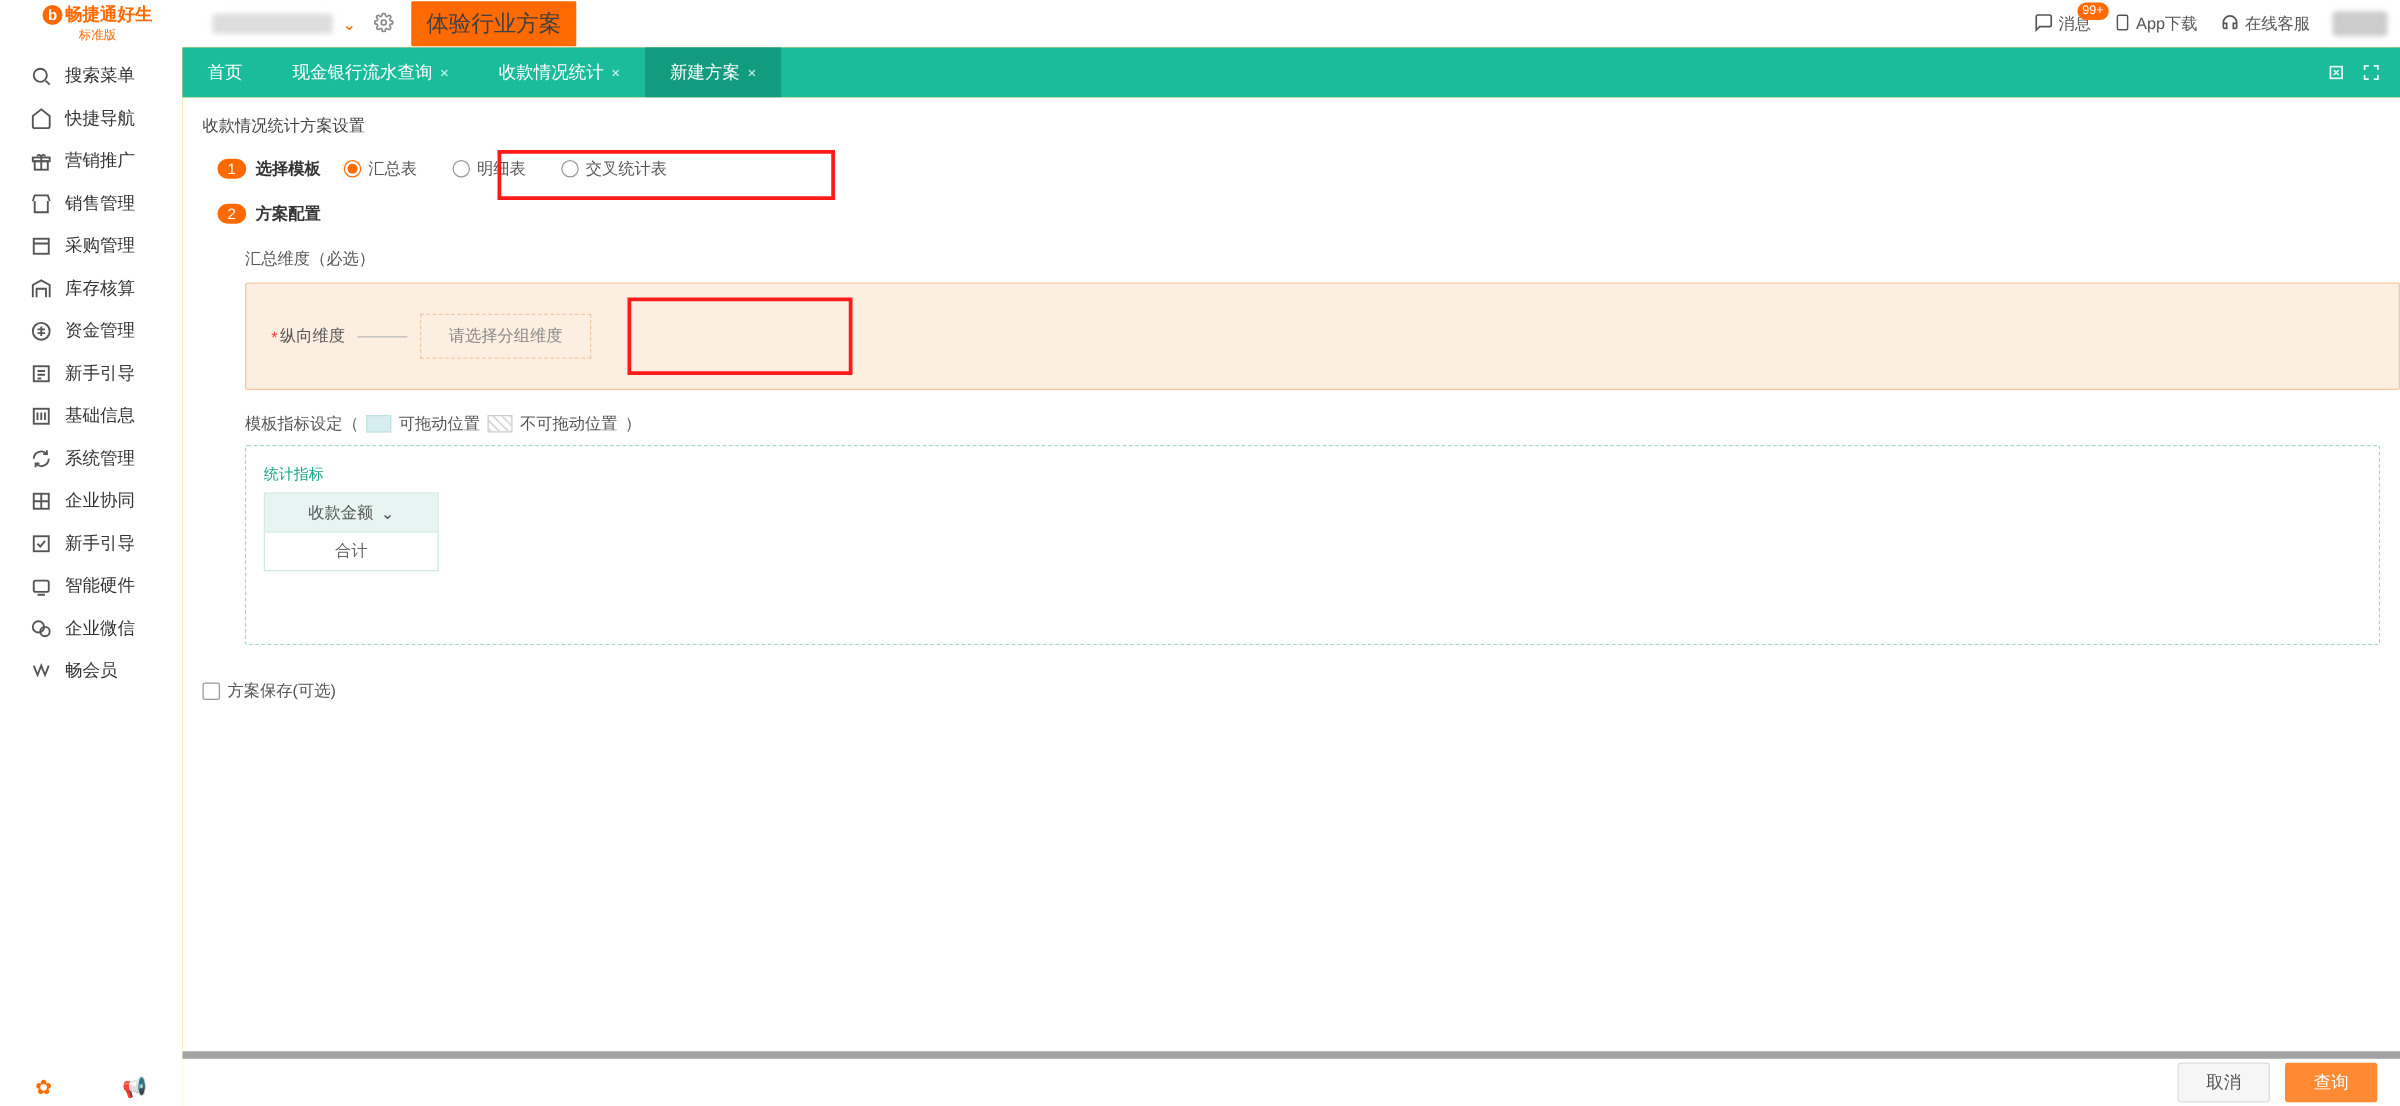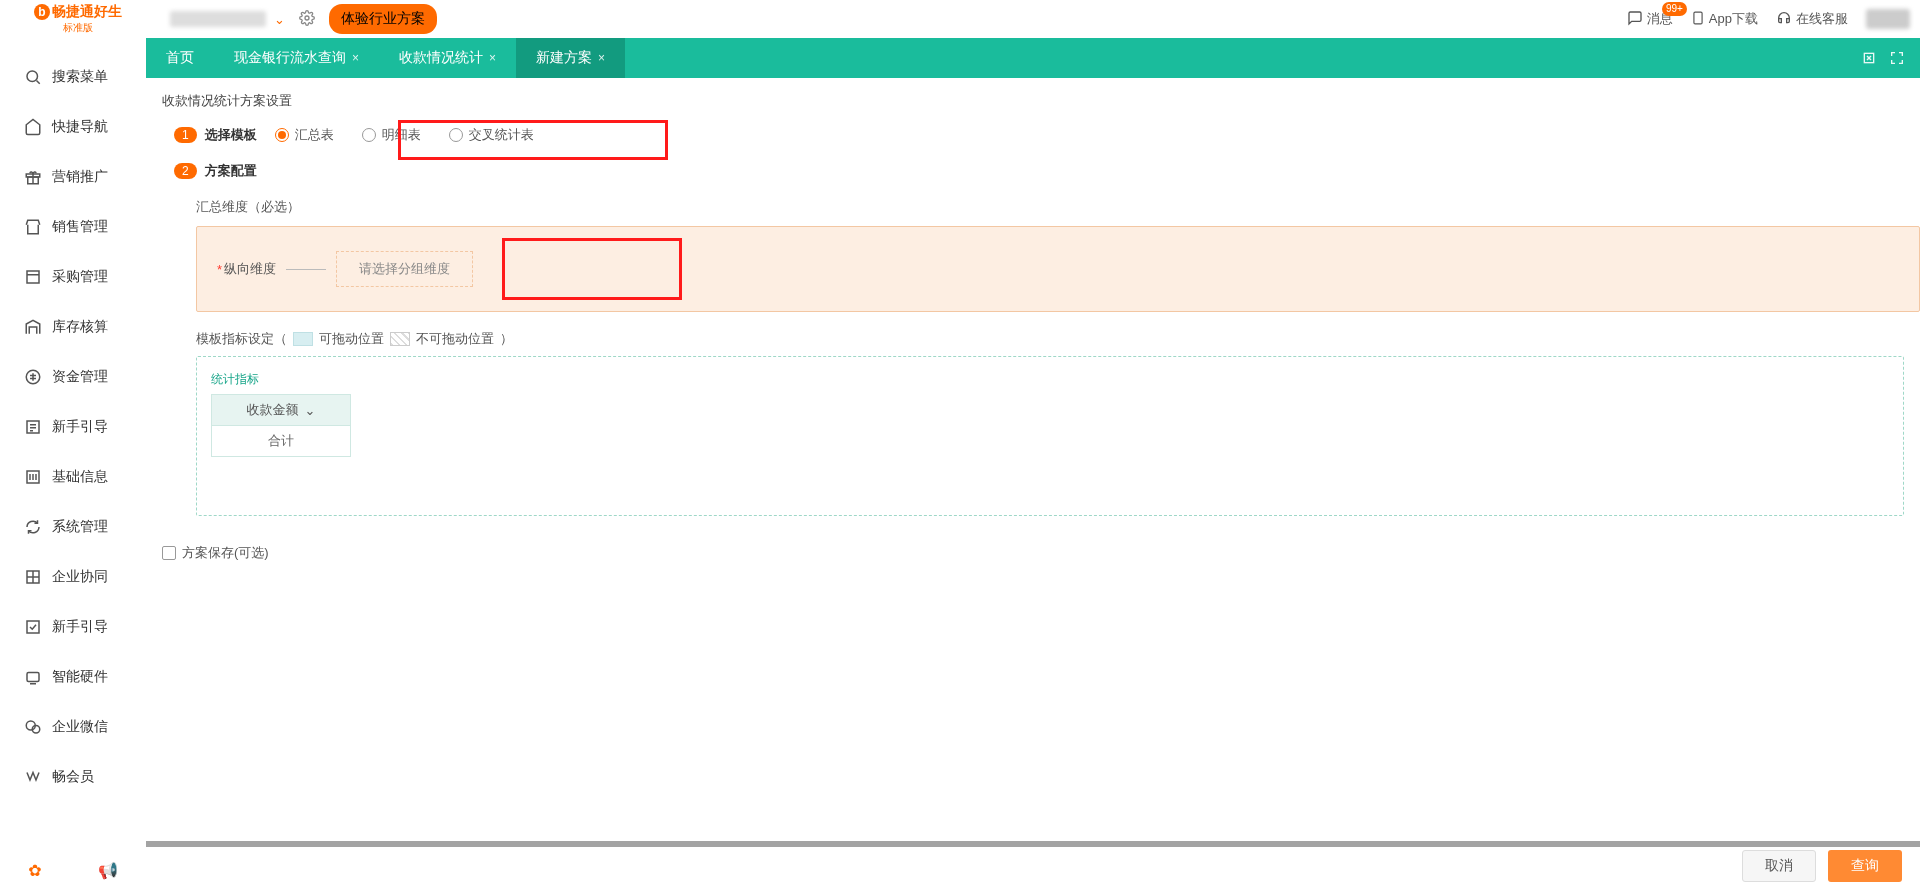--- a/index.html
+++ b/index.html
@@ -8,31 +8,31 @@
   
   .topbar { height: 38px; display: flex; align-items: center; padding: 0 10px; position: relative; }
   .brand-area { display: flex; align-items: center; width: 136px; flex-direction: column; justify-content: center; }
   .brand-logo { font-size: 14px; color: #ff6a00; font-weight: bold; display: flex; align-items: center; gap: 2px; }
   .brand-logo .b-icon { width: 16px; height: 16px; background: #ff6a00; color: #fff; border-radius: 50%; display: inline-flex; align-items: center; justify-content: center; font-size: 12px; }
   .brand-sub { font-size: 10px; color: #ff6a00; }
   .tenant-select { display:flex; align-items:center; gap:8px; margin-left: 24px; }
   .tenant-blur { width: 96px; height: 16px; background: #ddd; filter: blur(2px); border-radius: 2px; }
   .tenant-chevron { color:#ff6a00; }
   .gear { color:#888; margin-left:14px; }
-  .exp-btn { background:#ff6a00; color:#000000; border:none; padding:6px 12px; border-radius:13px; margin-left:14px; font-size:14px; cursor:pointer; }
+  .exp-btn { background:#ff6a00; color:#404040; border:none; padding:6px 12px; border-radius:1px; margin-left:14px; font-size:18px; cursor:pointer; }
   .top-right { margin-left:auto; display:flex; align-items:center; gap:18px; color:#555; }
   .top-right .item { display:flex; align-items:center; gap:4px; cursor:pointer; }
   .badge-wrap { position:relative; }
   .badge { position:absolute; top:-8px; right:-14px; background:#ff6a00; color:#fff; font-size:10px; padding:0 4px; border-radius:8px; line-height:14px; }
   .avatar-blur { width: 44px; height: 20px; background: #ccc; border-radius: 3px; filter: blur(2px); }
 
   
   .layout { display:flex; height: calc(885px - 38px); }
   .sidebar { width: 146px; background:#fff; padding-top:6px; }
-  .sidebar .menu-item { display:flex; align-items:flex-end; gap:10px; padding: 8px 24px; color:#333; cursor:pointer; font-size:14px;margin-top:16px; }
+  .sidebar .menu-item { display:flex; align-items:flex-end; gap:10px; padding: 8px 24px; color:#333; cursor:pointer; font-size:14px; }
   .sidebar .menu-item svg, .sidebar .menu-item .mi-icon { width:18px; height:18px; color:#555; }
   .main { flex:1; background:#eab308; display:flex; flex-direction:column; }
 
   
   .tabs { background:#1abc9c; height:40px; display:flex; align-items:stretch; color:#fff; position:relative; }
   .tab { display:flex; align-items:center; padding:0 20px; font-size:14px; cursor:pointer; gap:6px; }
   .tab.active { background:#129b7f; }
   .tab .close { font-size:12px; opacity:.85; }
   .tabs-right { margin-left:auto; display:flex; align-items:center; gap:10px; padding-right:14px; }
   .tabs-right .sq { width:18px; height:18px; display:flex; align-items:center; justify-content:center; cursor:pointer; opacity:.9; }

